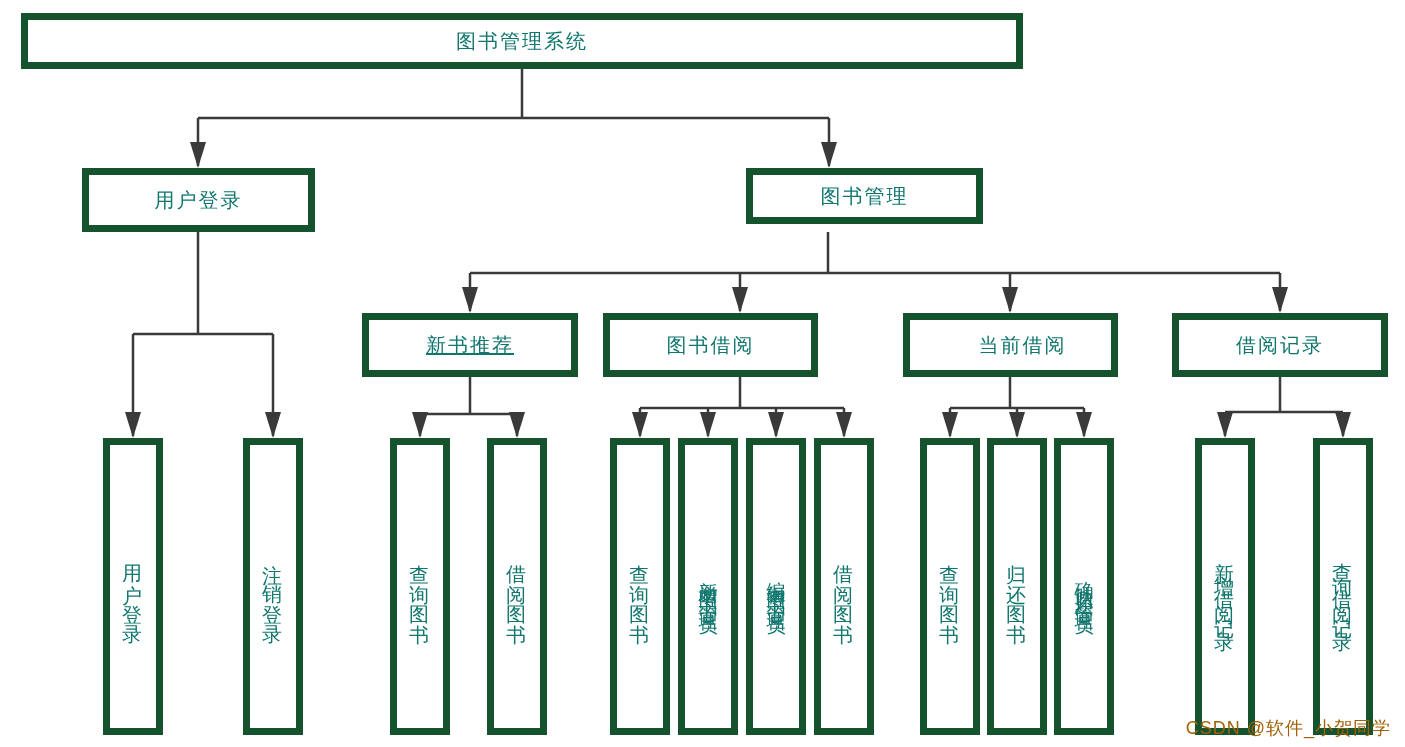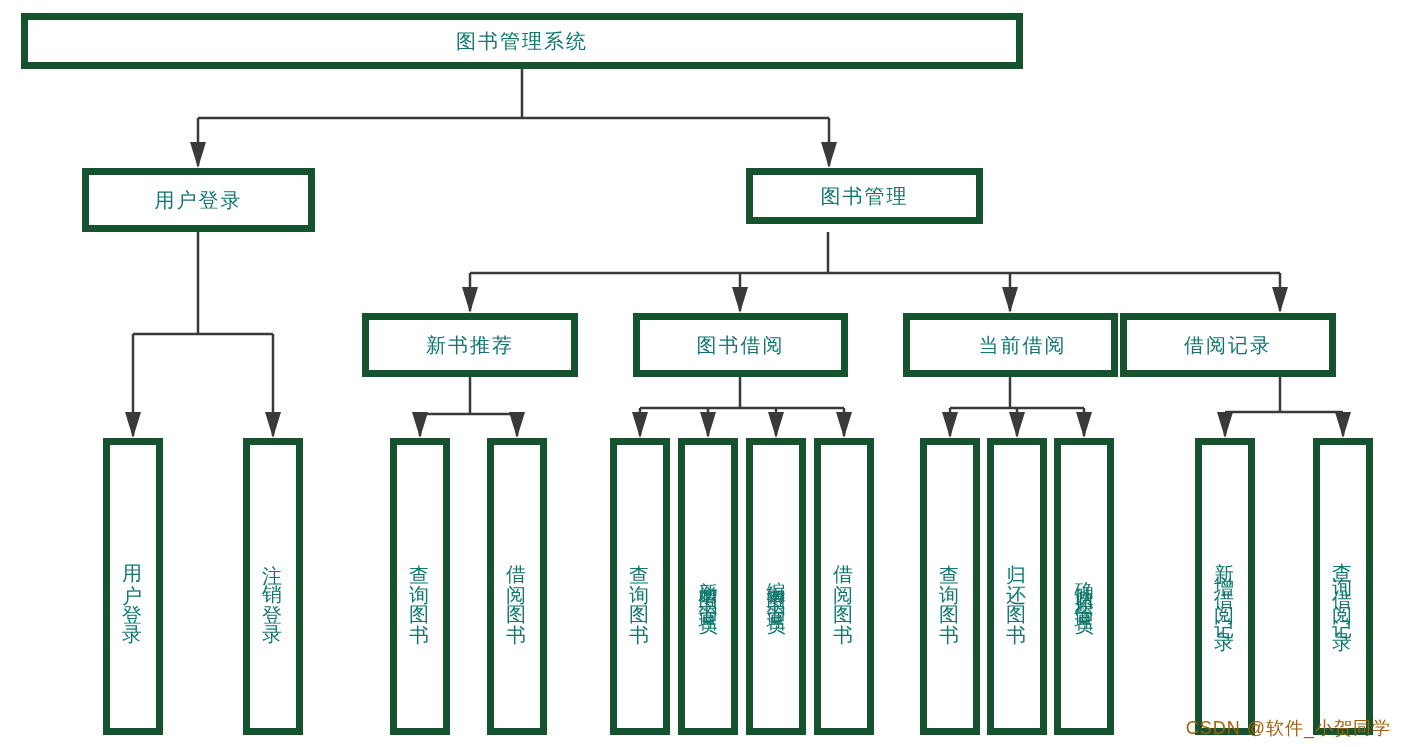--- a/index.html
+++ b/index.html
@@ -38,24 +38,24 @@
     letter-spacing: 20px;
     padding-top: 4px;
   }
   .node.v.ls6 { letter-spacing: 14px; }
   .node.v.ls9 { letter-spacing: 5px; font-size: 19px; }
 
   
   .n-root { left: 21px;  top: 13px;  width: 1002px; height: 56px; }
   .n-l2-0 { left: 82px;  top: 168px; width: 233px;  height: 64px; }
   .n-l2-1 { left: 710px; top: 168px; width: 237px;  height: 56px; margin-left: 36px; }
-  .n-l3-0 { left: 362px; top: 313px; width: 216px;  height: 64px; }
-  .n-l3-1 { left: 633px; top: 313px; width: 215px;  height: 64px; }
+  .n-l3-0 { left: 362px; top: 313px; width: 216px;  height: 64px; text-decoration: underline; }
+  .n-l3-1 { left: 603px; top: 313px; width: 215px;  height: 64px; }
   .n-l3-2 { left: 903px; top: 313px; width: 215px;  height: 64px; padding-left: 24px; }
-  .n-l3-3 { left: 1120px;top: 313px; width: 216px;  height: 64px; }
+  .n-l3-3 { left: 1172px;top: 313px; width: 216px;  height: 64px; }
 
   
   .leaf { top: 438px; width: 60px; height: 297px; }
   .lf-0  { left: 103px; }
   .lf-1  { left: 243px; }
   .lf-2  { left: 390px; }
   .lf-3  { left: 487px; }
   .lf-4  { left: 610px; }
   .lf-5  { left: 678px; }
   .lf-6  { left: 746px; }

